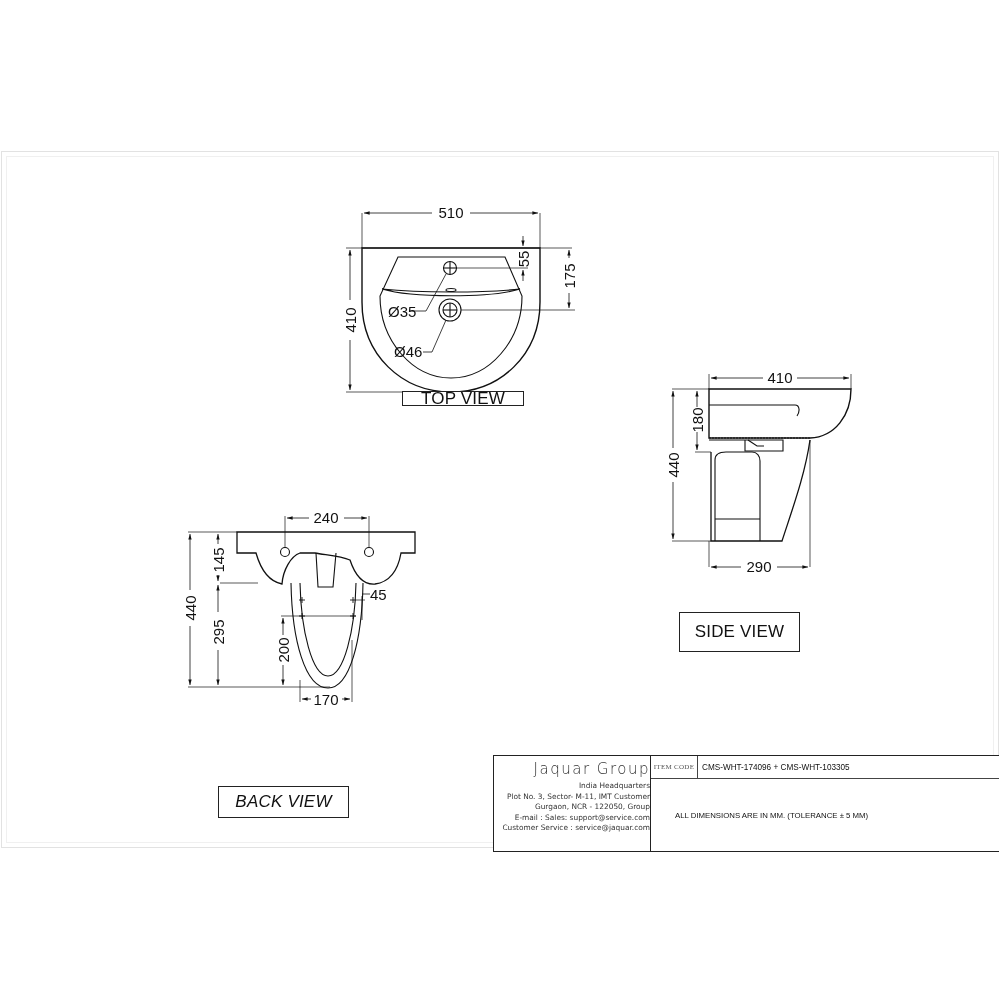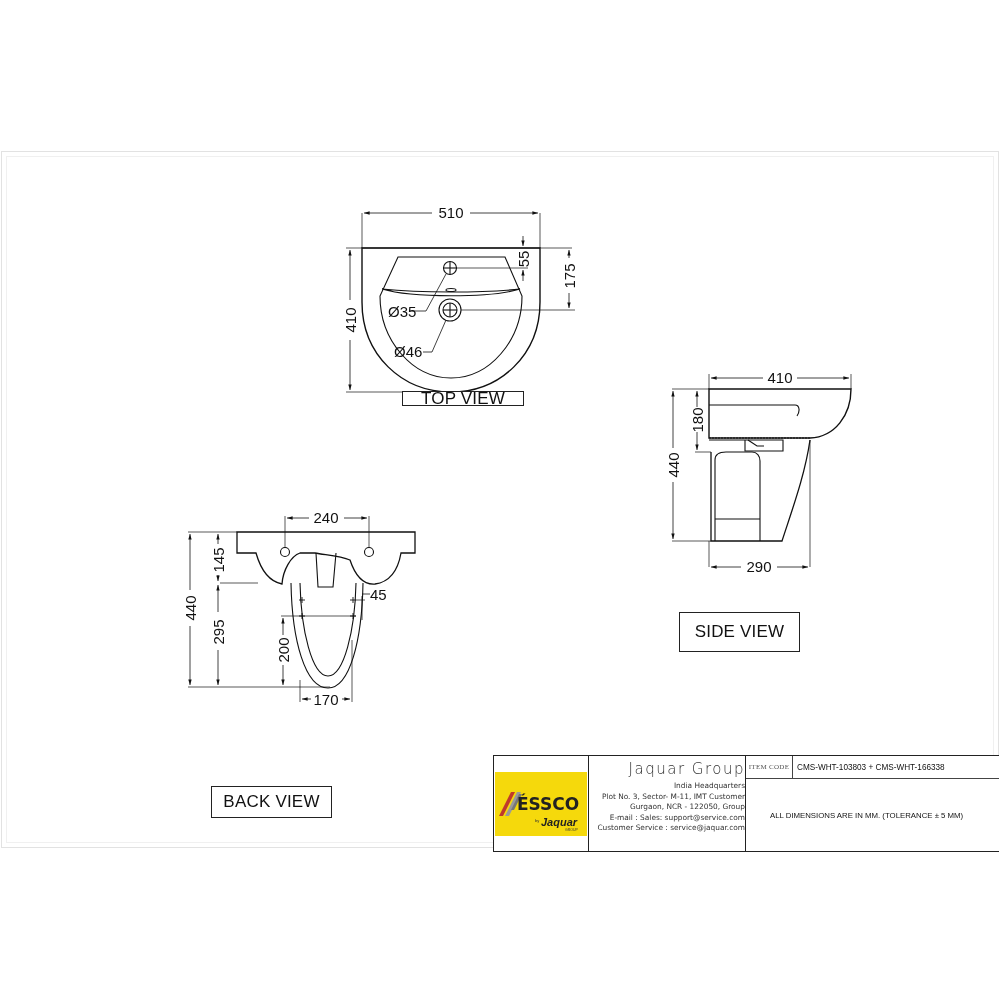--- a/index.html
+++ b/index.html
@@ -176,46 +176,33 @@
     <text x="224" y="560" text-anchor="middle" transform="rotate(-90 224 560)">145</text>
     <text x="224" y="632" text-anchor="middle" transform="rotate(-90 224 632)">295</text>
     <text x="370" y="600">45</text>
     <text x="289" y="650" text-anchor="middle" transform="rotate(-90 289 650)">200</text>
     <text x="326" y="705" text-anchor="middle">170</text>
   </g>
 </svg>
 
 <div class="view-label" style="left:402px;top:391px;width:122px;height:15px;">TOP VIEW</div>
 <div class="view-label" style="left:679px;top:612px;width:121px;height:40px;">SIDE VIEW</div>
-<div class="view-label" style="left:211px;top:786px;width:121px;height:32px;">BACK VIEW</div>
+<div class="view-label" style="left:218px;top:786px;width:131px;height:32px;font-style:italic;">BACK VIEW</div>
 
 <div class="title-block">
-  <div class="tb-logo">
-    <div class="logo-box">
-      <svg width="92" height="64" viewBox="0 0 92 64">
-        <polygon points="4,44 16,20 20,20 8,44" fill="#c0392b"></polygon>
-        <polygon points="10,44 22,20 26,20 14,44" fill="#9a9a9a"></polygon>
-        <polygon points="16,38 24,22 27,22 19,38" fill="#777"></polygon>
-        <text x="22" y="38" font-family="DejaVu Sans, sans-serif" font-weight="bold" font-size="17" fill="#222">ÉSSCO</text>
-        <text x="40" y="50" font-family="Liberation Sans, sans-serif" font-size="4" fill="#333">by</text>
-        <text x="46" y="54" font-family="Liberation Sans, sans-serif" font-style="italic" font-weight="bold" font-size="11" fill="#222">Jaquar</text>
-        <text x="70" y="59" font-family="Liberation Sans, sans-serif" font-size="3.5" fill="#333">GROUP</text>
-      </svg>
-    </div>
-  </div>
   <div class="tb-company">
     <div class="cname">Jaquar Group</div>
     <div class="line">India Headquarters</div>
     <div class="line">Plot No. 3, Sector- M-11, IMT Customer</div>
     <div class="line">Gurgaon, NCR - 122050, Group</div>
     <div class="line">E-mail : Sales: support@service.com</div>
     <div class="line">Customer Service : service@jaquar.com</div>
   </div>
   <div class="tb-fields">
     <div class="tb-row">
       <div class="tb-key">ITEM CODE</div>
-      <div class="tb-val">CMS-WHT-103803 + CMS-WHT-166338</div>
+      <div class="tb-val">CMS-WHT-174096 + CMS-WHT-103305</div>
     </div>
     <div class="tb-row">
       <div class="tb-note">ALL DIMENSIONS ARE IN MM. (TOLERANCE ± 5 MM)</div>
     </div>
   </div>
 </div>
 
 </body></html>

